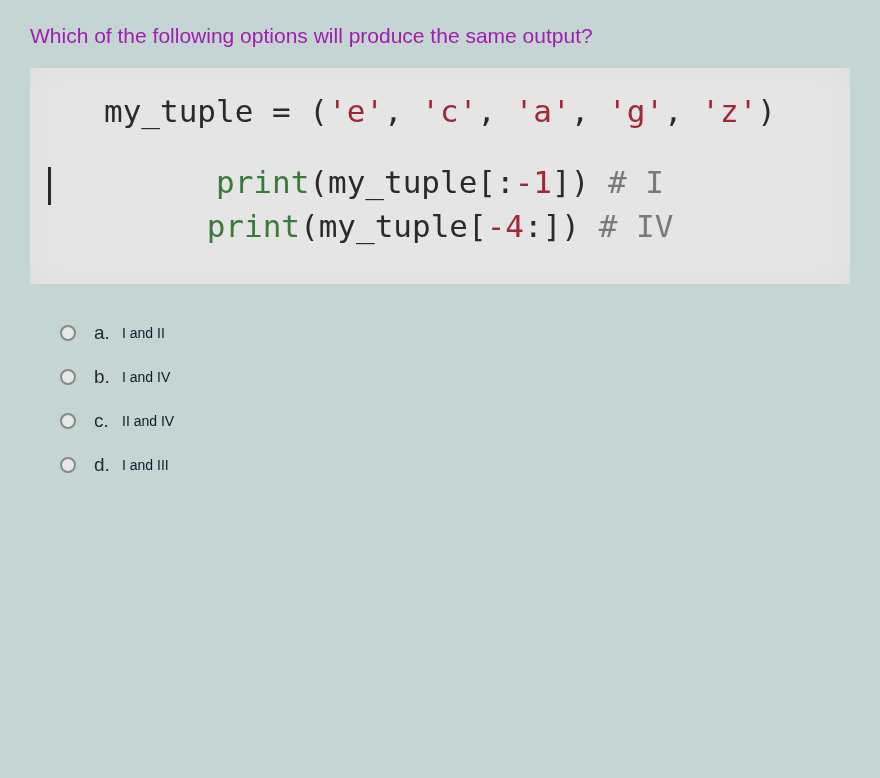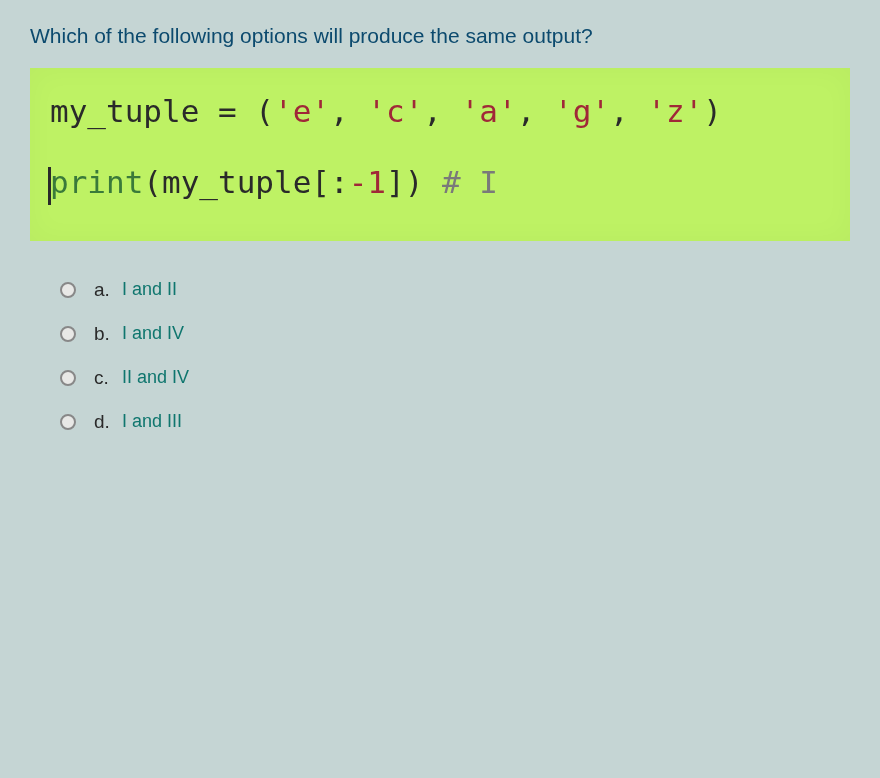--- a/index.html
+++ b/index.html
@@ -13,31 +13,32 @@
       background: #c5d5d4;
       font-family: Arial, Helvetica, sans-serif;
       padding: 0;
       overflow: hidden;
     }
     .container {
       padding: 24px 30px;
     }
     .question-text {
       font-size: 21px;
-      color: #0c4a6e;
+      color: #a21caf;
       margin-bottom: 20px;
       font-weight: 400;
     }
     .code-block {
-      background: #bef264;
+      background: #e5e5e5;
       padding: 22px 20px 36px 20px;
       margin-bottom: 38px;
       font-family: 'Menlo', 'Consolas', monospace;
       position: relative;
       box-shadow: inset 0 0 30px rgba(0,0,0,0.03);
+      text-align: center;
     }
     .code-line {
       font-size: 31px;
       line-height: 1.4;
       white-space: nowrap;
       color: #2a2a2a;
       font-weight: 500;
     }
     .code-line-1 {
       margin-bottom: 28px;
@@ -93,22 +94,22 @@
       flex-shrink: 0;
       background: #e8e8e6;
     }
     .option-letter {
       font-size: 19px;
       color: #2a2a2a;
       width: 28px;
       font-weight: 400;
     }
     .option-text {
-      font-size: 18px;
-      color: #0f766e;
+      font-size: 14px;
+      color: #0f172a;
       font-weight: 400;
     }
   </style>
 </head>
 <body>
 
 <div class="container">
   <div class="question-text">Which of the following options will produce the same output?</div>
 
   <div class="code-block">
@@ -118,20 +119,23 @@
 
     <div class="code-line-group">
       <span class="cursor-bar"></span>
       <div class="code-line">
         <span class="code-func">print</span><span class="code-punct">(</span><span class="code-var">my_tuple</span><span class="code-punct">[:</span><span class="code-num">-1</span><span class="code-punct">])</span><span class="code-comment"> # I</span>
       </div>
     </div>
 
 
 
+    <div class="code-line">
+      <span class="code-func">print</span><span class="code-punct">(</span><span class="code-var">my_tuple</span><span class="code-punct">[</span><span class="code-num">-4</span><span class="code-punct">:</span><span class="code-punct">])</span><span class="code-comment"> # IV</span>
+    </div>
   </div>
 
   <div class="options">
     <div class="option-row">
       <div class="radio-circle"></div>
       <span class="option-letter">a.</span>
       <span class="option-text">I and II</span>
     </div>
     <div class="option-row">
       <div class="radio-circle"></div>

